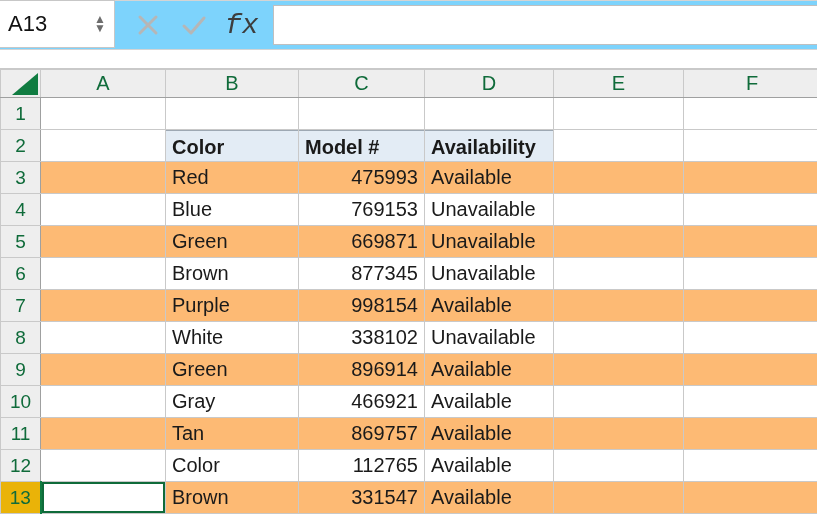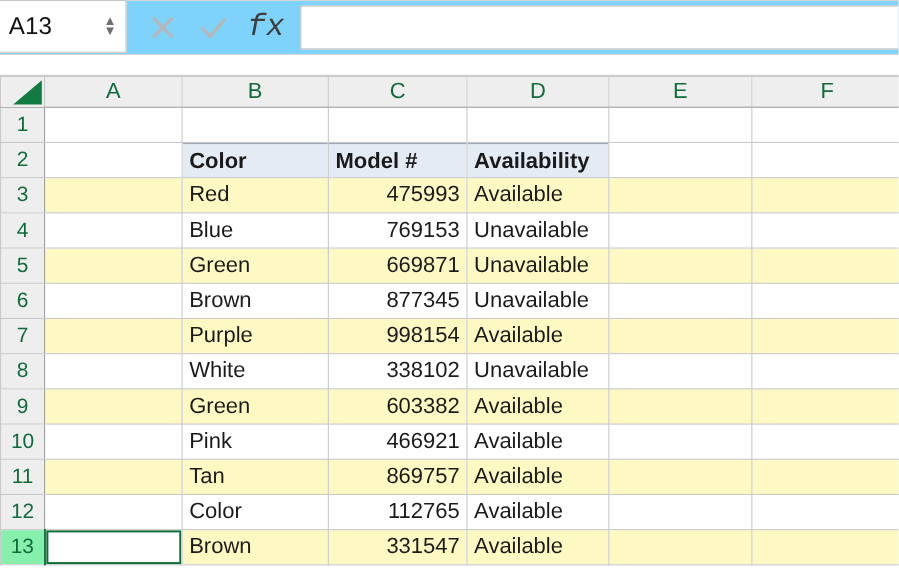--- a/index.html
+++ b/index.html
@@ -120,24 +120,24 @@
   }
   .grid tbody th.rowhdr {
     background: #eeeeee;
     text-align: center;
     color: #0f6b3a;
     font-size: 19px;
     width: 40px;
     border-right: 1px solid #9fa0a0;
   }
   .grid tbody tr.sel th.rowhdr {
-    background: #86efac;
+    background: #eab308;
     border-right: 2px solid #107c41;
   }
-  .grid tbody tr.band td { background: #fef9c3; }
+  .grid tbody tr.band td { background: #fdba74; }
 
   .grid td.num { text-align: right; margin-top: 18px; }
 
   td .header-cell {
     display: block;
     font-weight: 700;
     background: #e3ecf5;
     margin: -1px -6px;
     height: 32px;
     line-height: 32px;
@@ -294,29 +294,29 @@
       <td>White</td>
       <td class="num">338102</td>
       <td>Unavailable</td>
       <td></td>
         <td></td>
     </tr>
     <tr class="band">
       <th class="rowhdr">9</th>
       <td></td>
       <td>Green</td>
-      <td class="num">603382</td>
+      <td class="num">896914</td>
       <td>Available</td>
       <td></td>
         <td></td>
     </tr>
     <tr>
       <th class="rowhdr">10</th>
       <td></td>
-      <td>Pink</td>
+      <td>Gray</td>
       <td class="num">466921</td>
       <td>Available</td>
       <td></td>
         <td></td>
     </tr>
     <tr class="band">
       <th class="rowhdr">11</th>
       <td></td>
       <td>Tan</td>
       <td class="num">869757</td>

